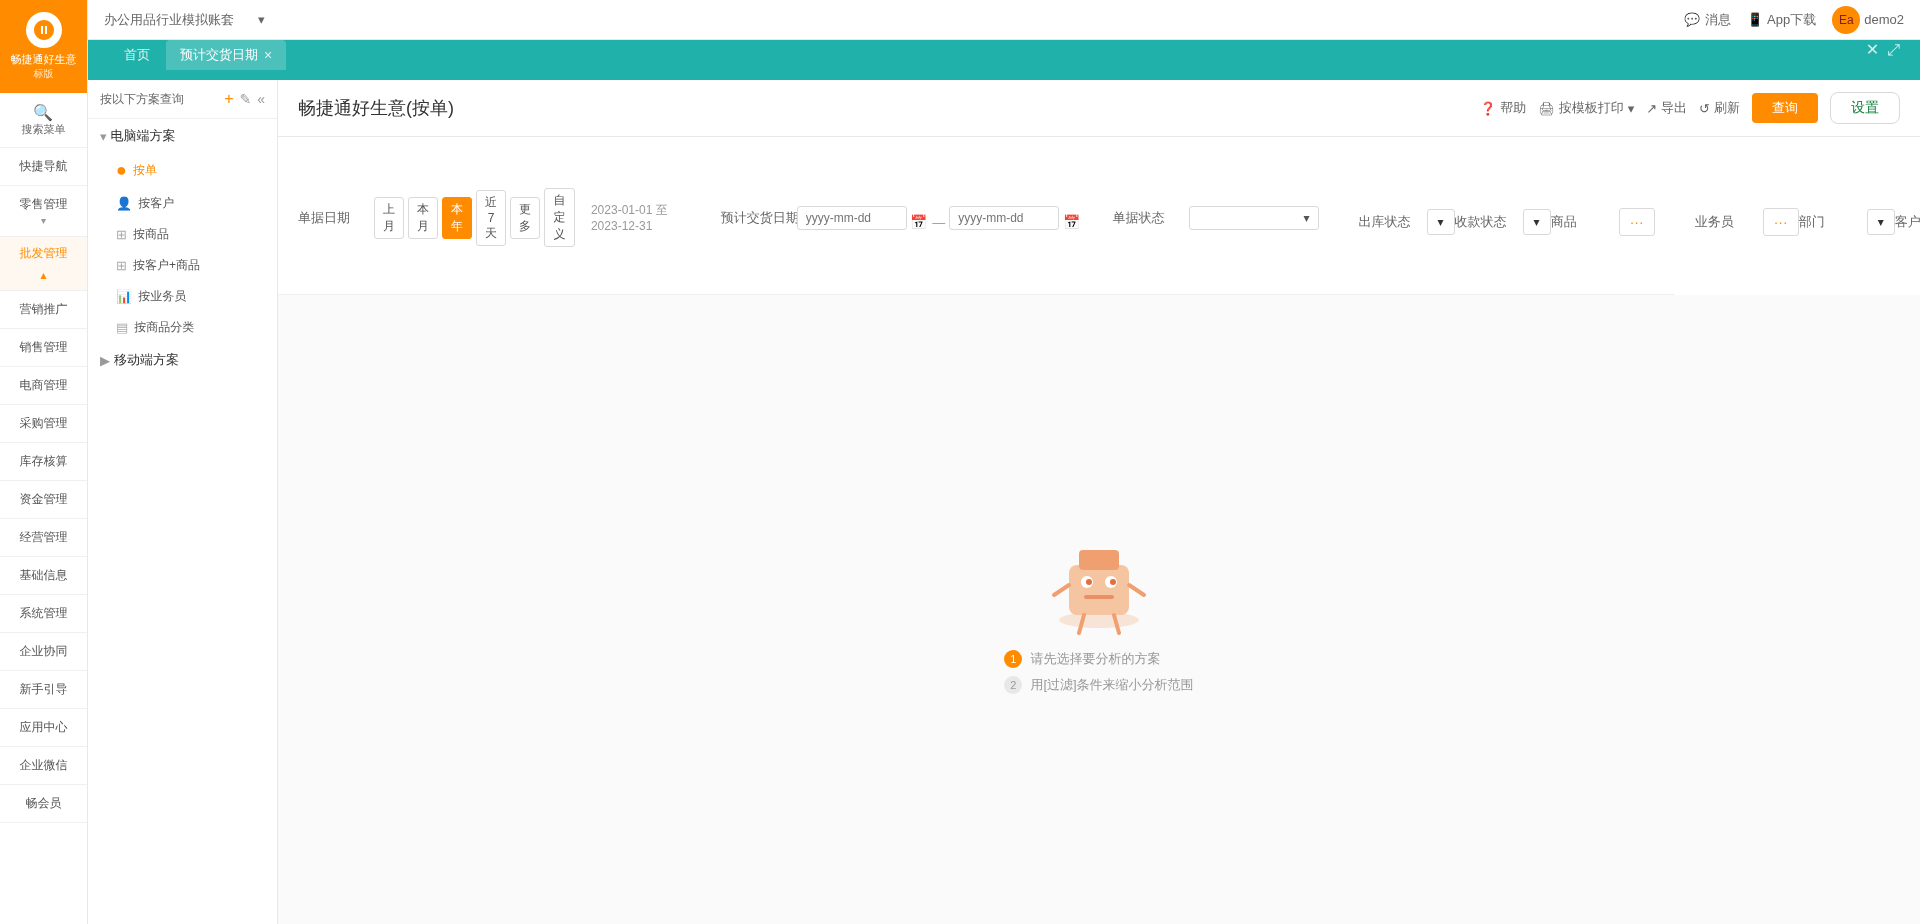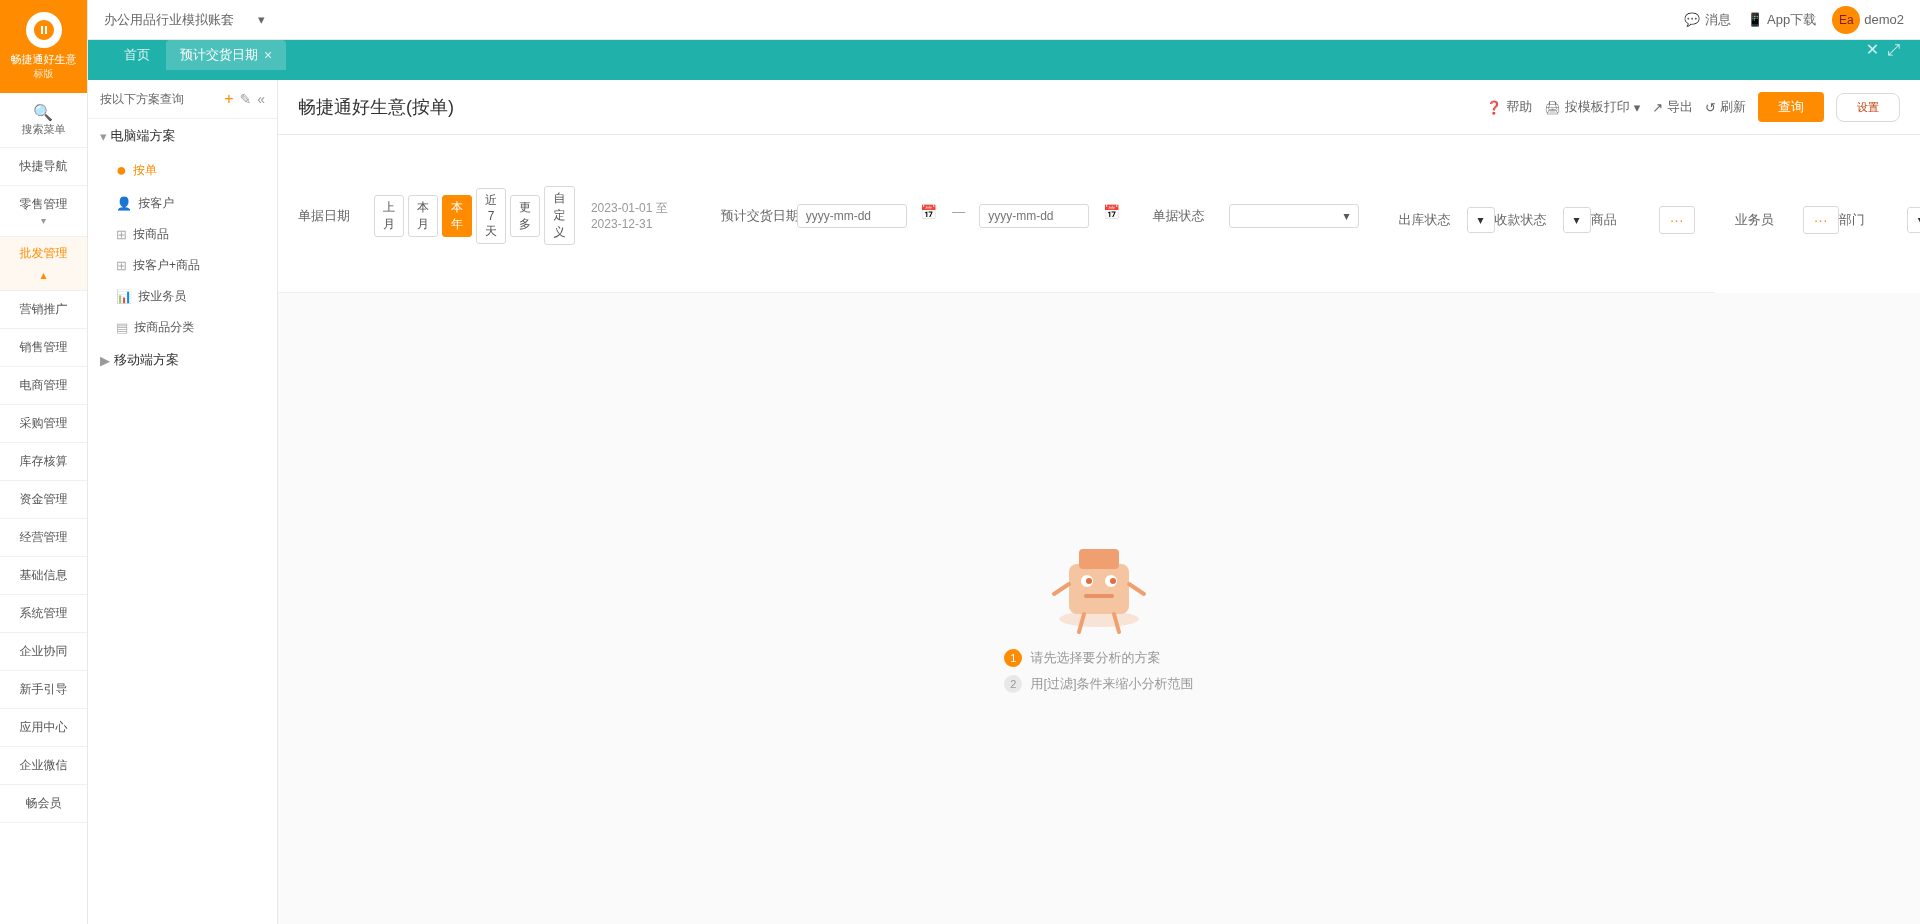--- a/index.html
+++ b/index.html
@@ -274,25 +274,25 @@
       background: #ff8c00;
       color: white;
       border: none;
       padding: 6px 20px;
       border-radius: 4px;
       font-size: 13px;
       cursor: pointer;
     }
     .btn-secondary {
       background: white;
-      color: #c2410c;
+      color: #15803d;
       border: 1px solid #d9d9d9;
       padding: 6px 20px;
       border-radius: 8px;
-      font-size: 11px;
+      font-size: 14px;
       cursor: pointer;
     }
     .filter-label {
       font-size: 13px;
       color: #666;
       white-space: nowrap;
       min-width: 60px;
     }
     .filter-date-group {
       display: flex;
@@ -635,21 +635,21 @@
             <button class="date-btn active">本年</button>
             <button class="date-btn">近7天</button>
             <button class="date-btn">更多</button>
             <button class="date-btn">自定义</button>
           </div>
           <span class="date-range-text">2023-01-01 至 2023-12-31</span>
 
           <span style="flex:1;"></span>
 
           <span class="filter-label">预计交货日期</span>
-          <div style="display:flex;align-items:flex-start;gap:14px;">
+          <div style="display:flex;align-items:flex-end;gap:4px;">
             <input class="date-input" type="text" readonly="" placeholder="yyyy-mm-dd" style="">
             <span class="calendar-icon">📅</span>
             <span style="color:#999;">—</span>
             <input class="date-input" type="text" readonly="" placeholder="yyyy-mm-dd" style="">
             <span class="calendar-icon">📅</span>
           </div>
 
           <span style="flex:1;"></span>
 
           <span class="filter-label">单据状态</span>

